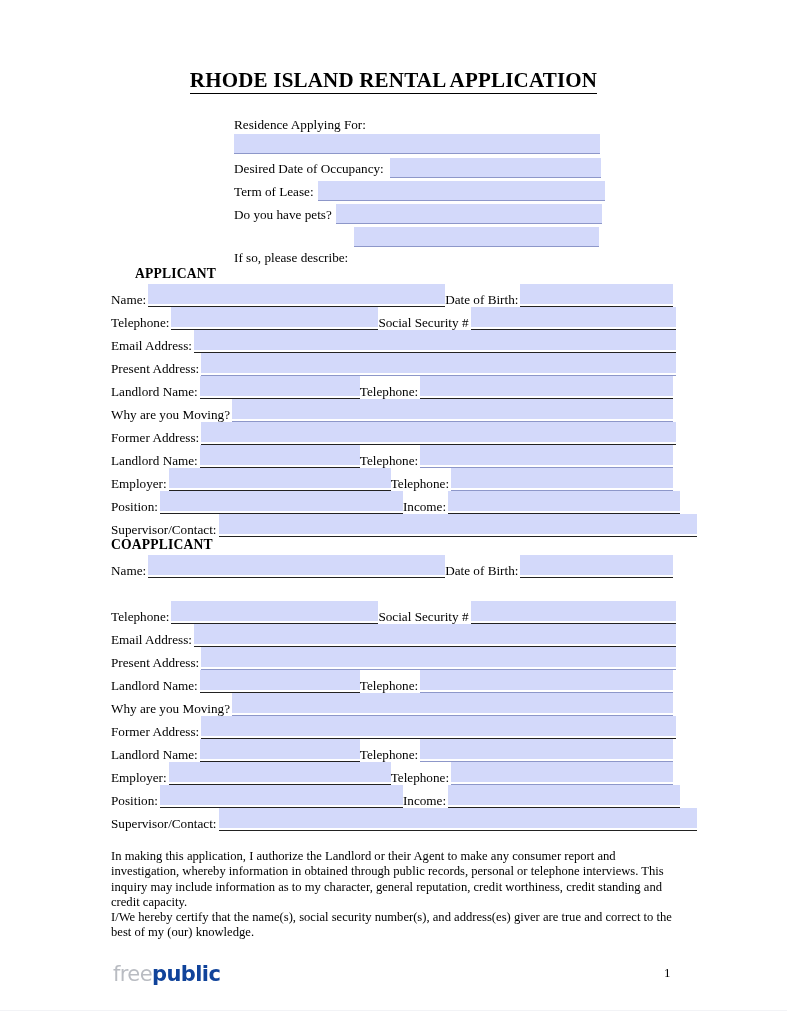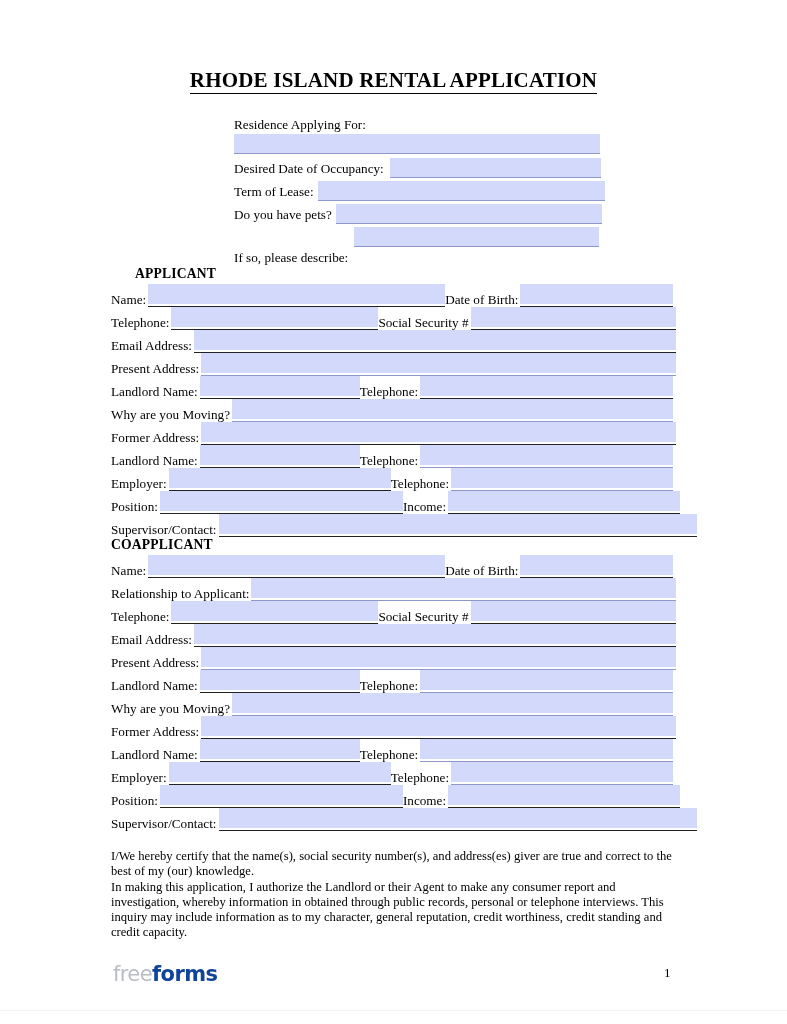--- a/index.html
+++ b/index.html
@@ -232,24 +232,20 @@
 
   <div class="sect-hd" style="left:111px; top:537px;">COAPPLICANT</div>
 
   <div class="row" style="left:111px; top:556px; width:562px;">
     <span class="lbl">Name:</span>
     <span class="fld" style="width: 297px; border-bottom-color: rgb(34, 34, 34);"></span>
     <span class="lbl">Date of Birth:</span>
     <span class="fld grow" style="border-bottom-color: rgb(34, 34, 34);"></span>
   </div>
 
-  <div class="row" style="left:111px; top:579px; width:565px;">
-    <span class="lbl">Relationship to Applicant:</span>
-    <span class="fld grow thin" style="border-bottom-color: rgb(141, 151, 201);"></span>
-  </div>
 
   <div class="row" style="left:111px; top:602px; width:565px;">
     <span class="lbl">Telephone:</span>
     <span class="fld" style="width: 207px; border-bottom-color: rgb(34, 34, 34);"></span>
     <span class="lbl">Social Security #</span>
     <span class="fld grow" style="border-bottom-color: rgb(34, 34, 34);"></span>
   </div>
 
   <div class="row" style="left:111px; top:625px; width:565px;">
     <span class="lbl">Email Address:</span>
@@ -299,25 +295,25 @@
     <span class="fld grow" style="border-bottom-color: rgb(34, 34, 34);"></span>
   </div>
 
   <div class="row" style="left:111px; top:809px; width:586px;">
     <span class="lbl">Supervisor/Contact:</span>
     <span class="fld grow" style="border-bottom-color: rgb(34, 34, 34);"></span>
   </div>
 
 
   <div class="legal">
+    <p>In making this application, I authorize the Landlord or their Agent to make any consumer report and investigation, whereby information in obtained through public records, personal or telephone interviews. This inquiry may include information as to my character, general reputation, credit worthiness, credit standing and credit capacity.</p>
     <p>I/We hereby certify that the name(s), social security number(s), and address(es) giver are true and correct to the best of my (our) knowledge.</p>
-    <p>In making this application, I authorize the Landlord or their Agent to make any consumer report and investigation, whereby information in obtained through public records, personal or telephone interviews. This inquiry may include information as to my character, general reputation, credit worthiness, credit standing and credit capacity.</p>
   </div>
 
   <div class="logo">
-    <span class="l1" style="color: rgb(185, 188, 194);">free</span><span class="l2" style="color: rgb(16, 67, 154);">forms</span>
+    <span class="l1" style="color: rgb(185, 188, 194);">free</span><span class="l2" style="color: rgb(16, 67, 154);">public</span>
   </div>
 
   <div class="pageno">1</div>
 
   <div class="footline"></div>
 
 </div>
 
 </body></html>

